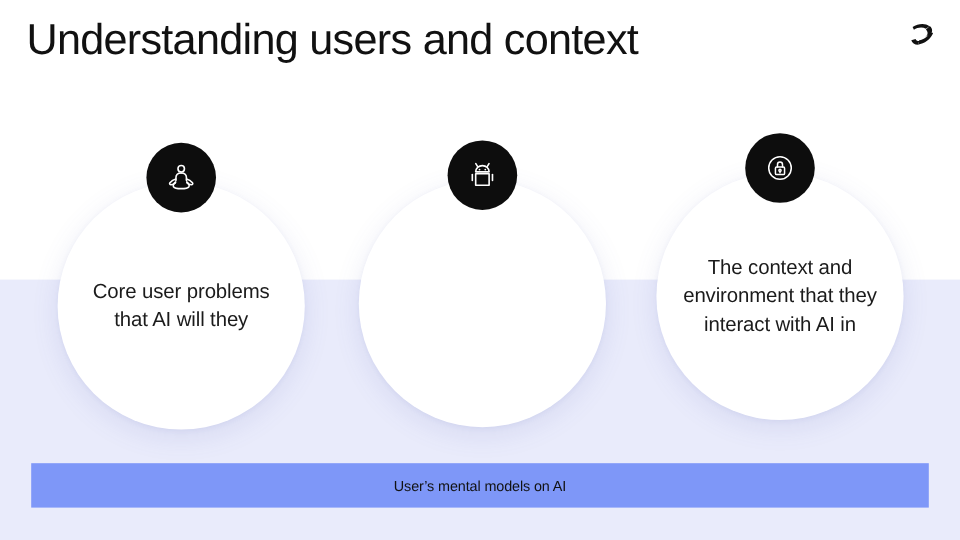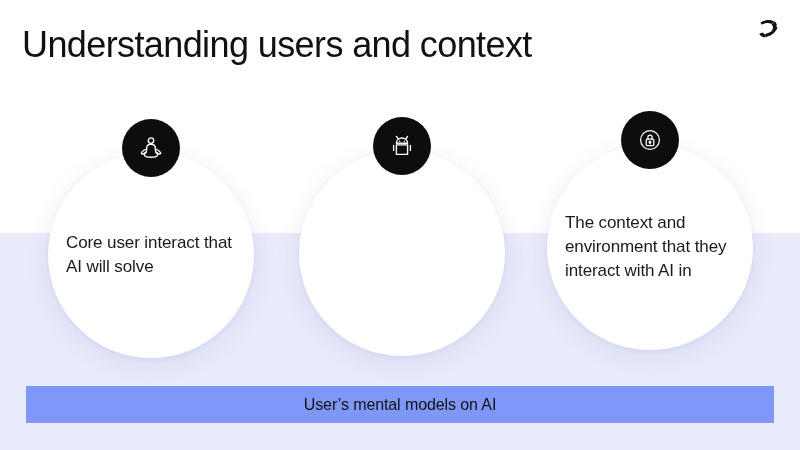--- a/index.html
+++ b/index.html
@@ -22,21 +22,20 @@
   }
 
   
   #page-title {
     position:absolute; left:22px; top:12px;
     font-size:36px;
     font-weight:400;
     letter-spacing:-0.6px;
     color:#111111;
     white-space:nowrap;
-    margin-top:12px;
   }
   #brand-logo {
     position:absolute; left:752px; top:12px;
     width:34px; height:34px;
   }
 
   
   .pillar {
     position:absolute;
     width:206px; height:206px;
@@ -48,21 +47,21 @@
     background:#ffffff;
     box-shadow:
       0 6px 22px rgba(90,100,180,0.13),
       0 1px 4px rgba(90,100,180,0.07);
   }
   .pillar-text {
     position:absolute;
     left:18px; right:18px;
     top:50%;
     transform:translateY(-50%);
-    text-align:left;
+    text-align:center;
     font-size:17px;
     line-height:24px;
     color:#1b1b1b;
     letter-spacing:-0.1px;
   }
   .pillar-badge {
     position:absolute;
     width:58px; height:58px;
     border-radius:50%;
     background:#0d0d0d;
@@ -77,21 +76,21 @@
 
   
   #mental-models-bar {
     position:absolute;
     left:26px; top:386px;
     width:748px; height:37px;
     background:#7e97f8;
     display:flex; align-items:center; justify-content:center;
   }
   #mental-models-label {
-    font-size:16px;
+    font-size:12px;
     color:#121212;
     letter-spacing:-0.1px;
   }
 </style>
 </head>
 <body>
 
 <div id="bg-top"></div>
 <div id="bg-bottom"></div>
 
@@ -113,21 +112,21 @@
       <svg width="28" height="28" viewBox="0 0 28 28" fill="none" stroke="#ffffff" stroke-width="1.35" stroke-linecap="round" stroke-linejoin="round" aria-hidden="true">
         <circle cx="14" cy="6.6" r="2.7"></circle>
         <path d="M14 10.2 C11.2 10.2, 9.6 11.9, 9.6 14.3 L9.6 16.4"></path>
         <path d="M14 10.2 C16.8 10.2, 18.4 11.9, 18.4 14.3 L18.4 16.4"></path>
         <path d="M9.6 15.2 C7.6 15.6, 5.8 16.8, 4.6 18.3 C4.0 19.1, 4.6 20.1, 5.6 20.0 C7.0 19.8, 8.2 19.2, 9.2 18.4"></path>
         <path d="M18.4 15.2 C20.4 15.6, 22.2 16.8, 23.4 18.3 C24.0 19.1, 23.4 20.1, 22.4 20.0 C21.0 19.8, 19.8 19.2, 18.8 18.4"></path>
         <path d="M9.4 17.6 C7.8 19.0, 7.0 20.6, 7.6 21.6 C8.3 22.7, 11.0 23.2, 14 23.2 C17 23.2, 19.7 22.7, 20.4 21.6 C21.0 20.6, 20.2 19.0, 18.6 17.6"></path>
       </svg>
     </span>
   </div>
-  <div class="pillar-text">Core user interact that AI will solve</div>
+  <div class="pillar-text">Core user problems that AI will they</div>
 </div>
 
 <div class="pillar" id="pillar-2">
   <div class="pillar-disc"></div>
   <div class="pillar-badge">
     <span>
       <svg width="26" height="26" viewBox="0 0 26 26" fill="none" stroke="#ffffff" stroke-width="1.35" stroke-linecap="round" stroke-linejoin="round" aria-hidden="true">
         <path d="M7.4 10.2 C7.4 7.1, 9.9 5.0, 13 5.0 C16.1 5.0, 18.6 7.1, 18.6 10.2 Z"></path>
         <path d="M8.9 5.6 L7.5 3.4"></path>
         <path d="M17.1 5.6 L18.5 3.4"></path>

